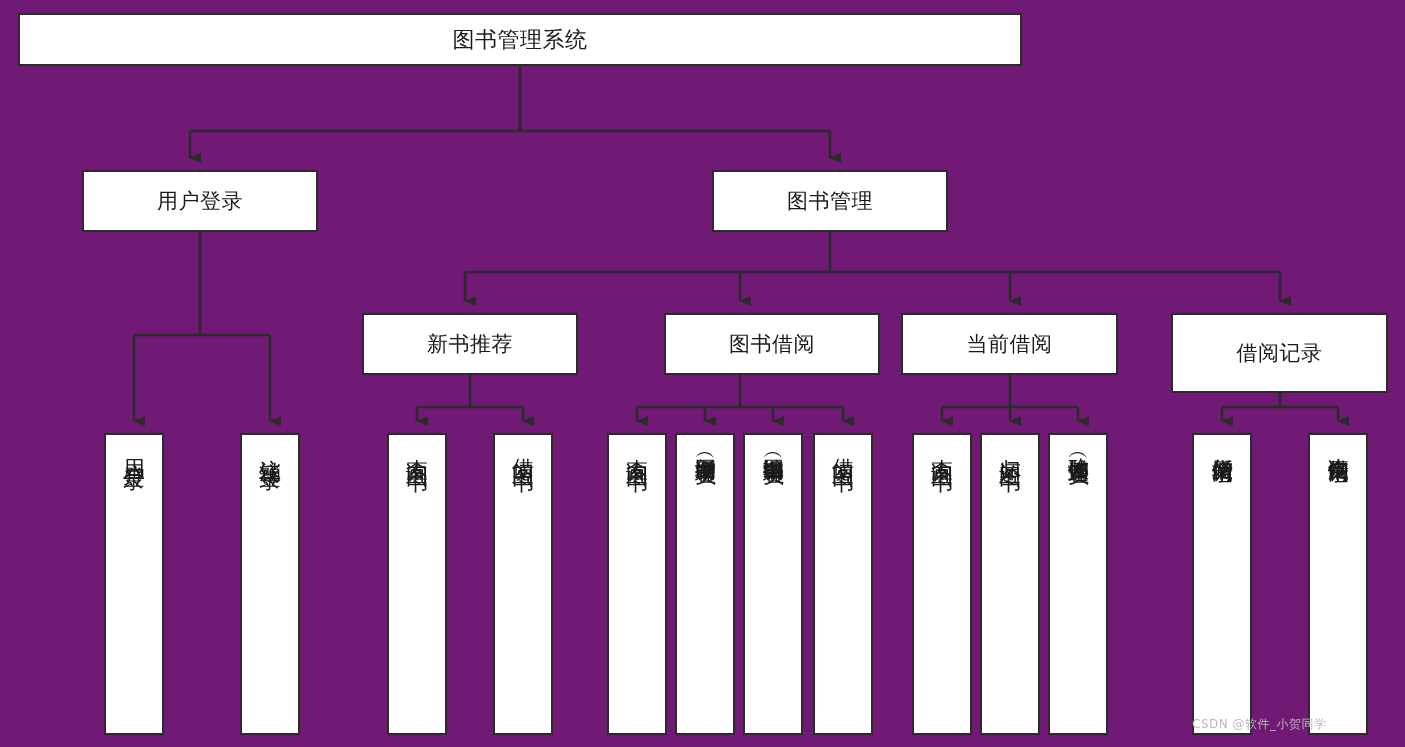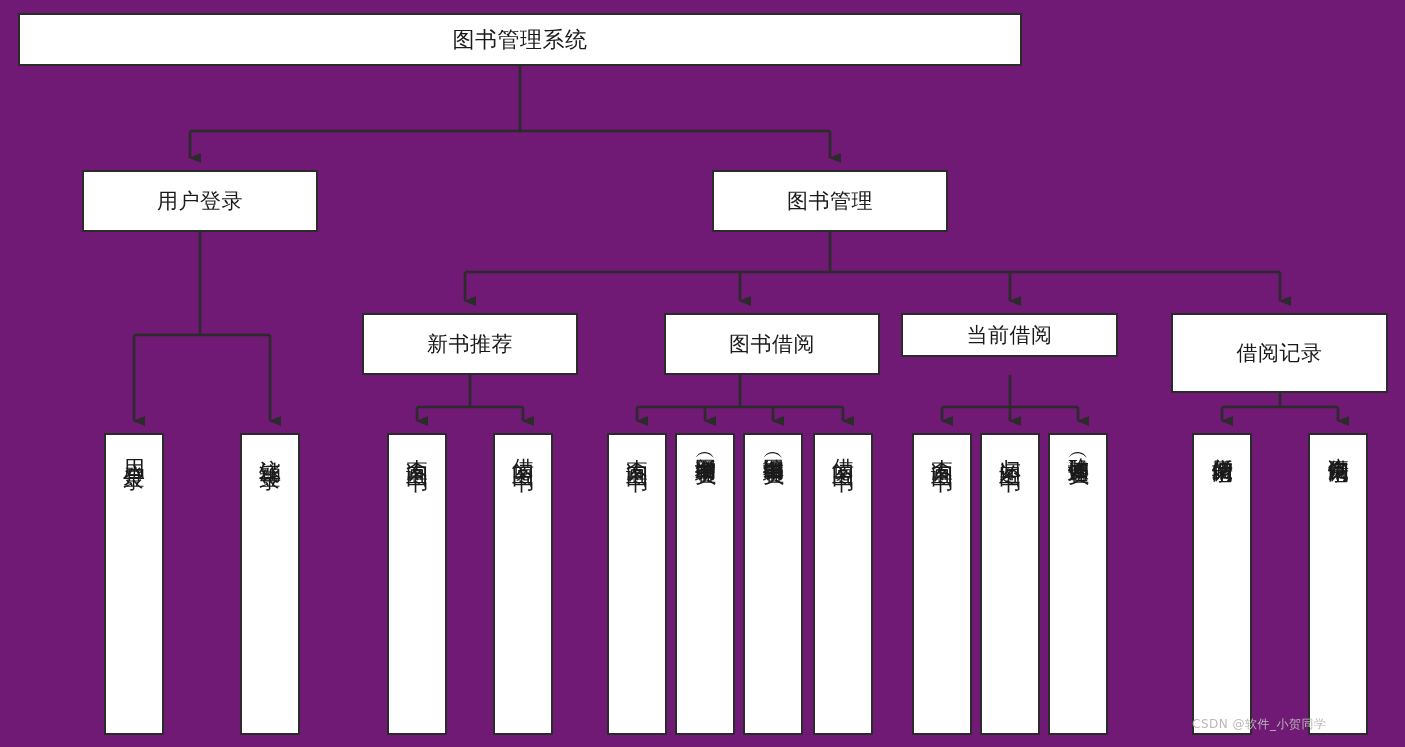--- a/index.html
+++ b/index.html
@@ -145,21 +145,21 @@
   </div>
 
   <div class="node horiz" style="left:712px; top:170px; width:236px; height:62px;">
     <span class="node-label">图书管理</span>
   </div>
 
   <div class="node horiz" style="left:664px; top:313px; width:216px; height:62px;">
     <span class="node-label">图书借阅</span>
   </div>
 
-  <div class="node horiz" style="left:901px; top:313px; width:217px; height:44px;">
+  <div class="node horiz" style="left:901px; top:313px; width:217px; height:62px;">
     <span class="node-label">当前借阅</span>
   </div>
 
   <div class="node horiz" style="left:1171px; top:313px; width:217px; height:80px;">
     <span class="node-label">借阅记录</span>
   </div>
 
   <div class="node vert" style="left:104px; top:433px; width:60px; height:302px;">
     <span class="node-label">用户登录</span>
   </div>

